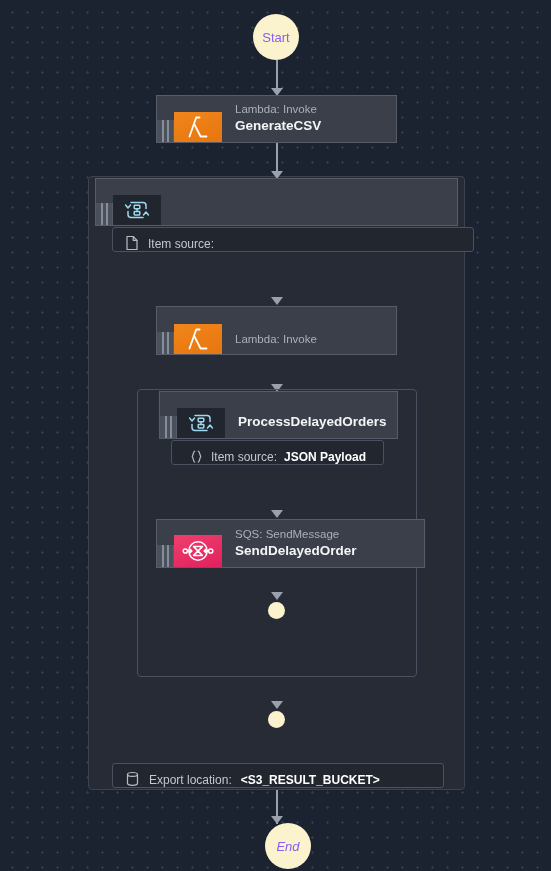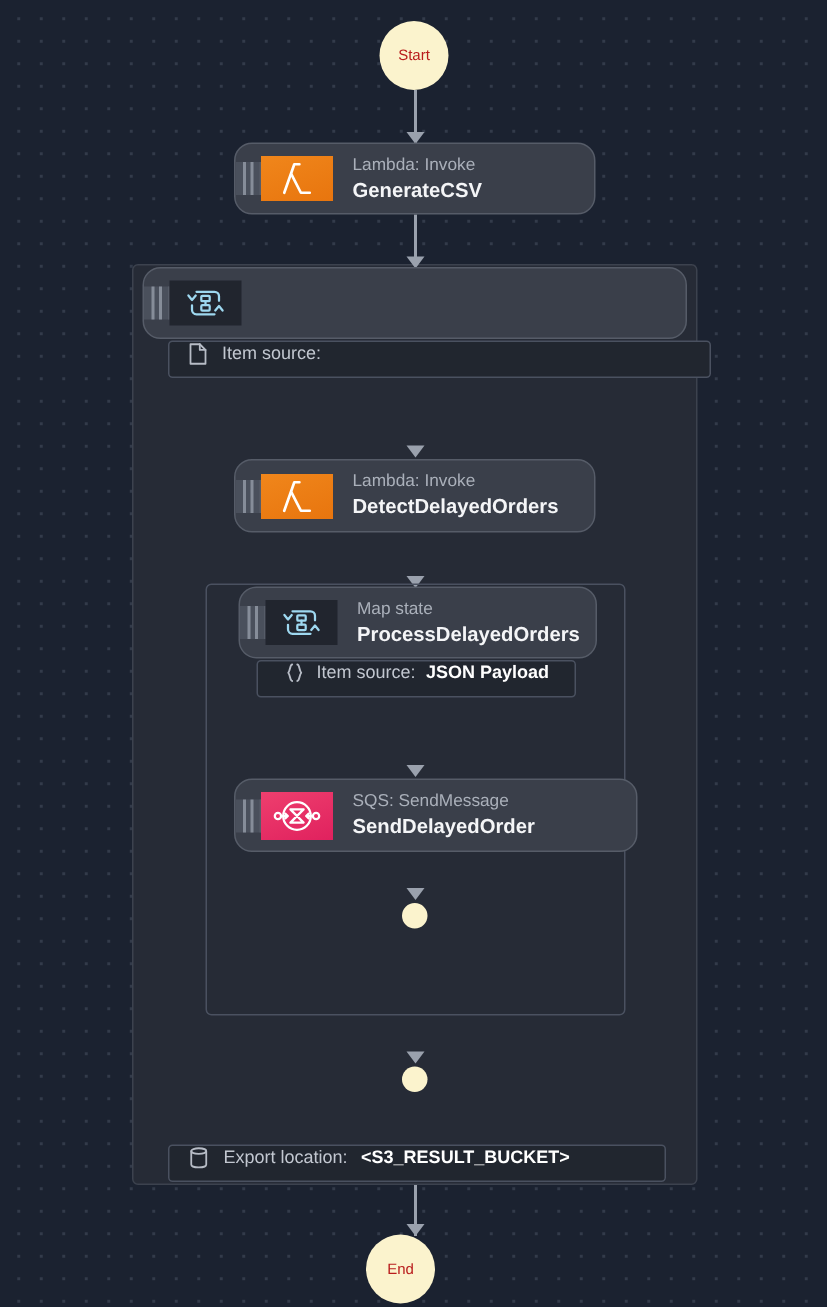--- a/index.html
+++ b/index.html
@@ -27,22 +27,22 @@
   }
 
   
   .abs { position: absolute; }
 
   
   .terminal {
     width: 46px; height: 46px;
     border-radius: 50%;
     background: #fbf3cd;
-    color: #b91c1c;
-    font-size: 10px;
+    color: #8b5cf6;
+    font-size: 13px;
     display: flex;
     align-items: center;
     justify-content: center;
     z-index: 6;
   }
 
   
   .enddot {
     width: 17px; height: 17px;
     border-radius: 50%;
@@ -74,24 +74,24 @@
   .group-inner {
     background: #22283300;
     border: 1px solid #4a5160;
     border-radius: 4px;
     z-index: 3;
   }
 
   
   .node {
     display: flex;
-    align-items: center;
+    align-items: flex-end;
     background: #3a3f4a;
     border: 1px solid #565c68;
-    border-radius: 12px;
+    border-radius: 0;
     overflow: hidden;
     z-index: 5;
   }
   .node .handle {
     width: 17px;
     background: #4a505c;
     border-right: 1px solid #565c68;
     display: flex;
     align-items: center;
     justify-content: center;
@@ -131,21 +131,21 @@
     color: #f4f5f7;
     font-size: 13.5px;
     font-weight: bold;
     line-height: 18px;
     white-space: nowrap;
   }
 
   
   .subbar {
     display: flex;
-    align-items: flex-start;
+    align-items: flex-end;
     gap: 9px;
     padding: 0 12px;
     background: #262b36;
     border: 1px solid #4a5160;
     border-radius: 3px;
     height: 25px;
     font-size: 12px;
     color: #c2c7d0;
     z-index: 4;
     white-space: nowrap;
@@ -247,42 +247,40 @@
         <i></i>
       </div>
     <div class="tile tile-lambda">
       <svg width="30" height="30" viewBox="0 0 30 30" fill="none" stroke="#fff" stroke-width="1.8" stroke-linejoin="round" stroke-linecap="round">
         <path d="M6.5 24.5 L13.2 5.5 L16.6 5.5"></path>
         <path d="M11.3 12.2 L17.6 24.5 L23.5 24.5"></path>
       </svg>
     </div>
     <div class="texts">
       <div class="sub">Lambda: Invoke</div>
-      <div class="title">DetectDelayedOrders</div>
     </div>
   </div>
 
   <div class="abs node" style="left:159px; top:391px; width:239px; height:48px;">
     <div class="handle">
         <i></i>
         <i></i>
       </div>
     <div class="tile tile-map">
       <svg width="30" height="30" viewBox="0 0 30 30" fill="none" stroke="#9ed8f0" stroke-width="1.5" stroke-linejoin="round" stroke-linecap="round">
         <path d="M9 7.5 h12 a3 3 0 0 1 3 3 v3"></path>
         <path d="M21 22.5 h-12 a3 3 0 0 1 -3 -3 v-3"></path>
         <path d="M8.5 10 L6 13 L3.6 10"></path>
         <path d="M21.5 20 L24 17 L26.4 20"></path>
         <rect x="12.2" y="10.2" width="5.6" height="3.6" rx="0.7"></rect>
         <rect x="12.2" y="16.4" width="5.6" height="3.6" rx="0.7"></rect>
         <path d="M15 13.8 v2.6"></path>
       </svg>
     </div>
     <div class="texts">
-      <div class="sub">Map state</div>
       <div class="title">ProcessDelayedOrders</div>
     </div>
   </div>
 
   <div class="abs subbar subbar-dark" style="left:171px; top:440px; width:213px; justify-content:center; gap:7px;">
     <span class="ico">
       <svg width="15" height="15" viewBox="0 0 15 15" fill="none" stroke="#b7bcc6" stroke-width="1.25" stroke-linejoin="round" stroke-linecap="round">
         <path d="M5.8 2 C4.3 2 4.6 5.6 3.2 7.5 C4.6 9.4 4.3 13 5.8 13"></path>
         <path d="M9.2 2 C10.7 2 10.4 5.6 11.8 7.5 C10.4 9.4 10.7 13 9.2 13"></path>
       </svg>
@@ -319,17 +317,17 @@
     <span class="ico">
       <svg width="15" height="16" viewBox="0 0 15 16" fill="none" stroke="#b7bcc6" stroke-width="1.2" stroke-linejoin="round" stroke-linecap="round">
         <ellipse cx="7.5" cy="3.4" rx="5" ry="1.9"></ellipse>
         <path d="M2.5 3.4 V12.3 C2.5 13.4 4.7 14.3 7.5 14.3 C10.3 14.3 12.5 13.4 12.5 12.3 V3.4"></path>
       </svg>
     </span>
     <span class="lbl">Export location:</span>
     <span class="val">&lt;S3_RESULT_BUCKET&gt;</span>
   </div>
 
-  <div class="abs terminal" style="left:244px; top:823px;">
+  <div class="abs terminal" style="left:265px; top:823px;font-style:italic;">
     <span>End</span>
   </div>
 
 </div>
 
 </body></html>

